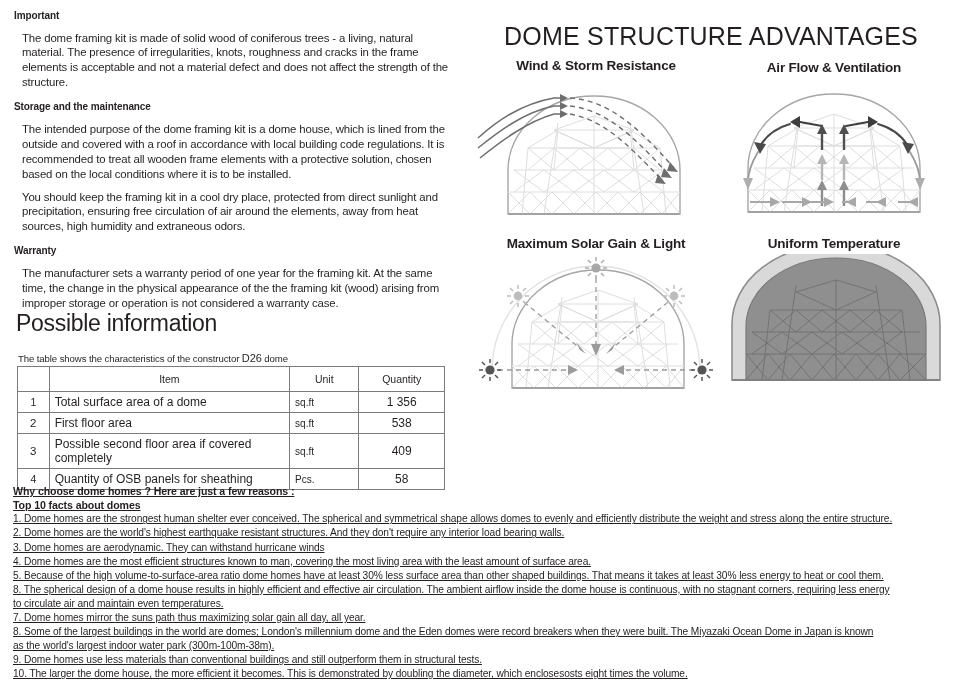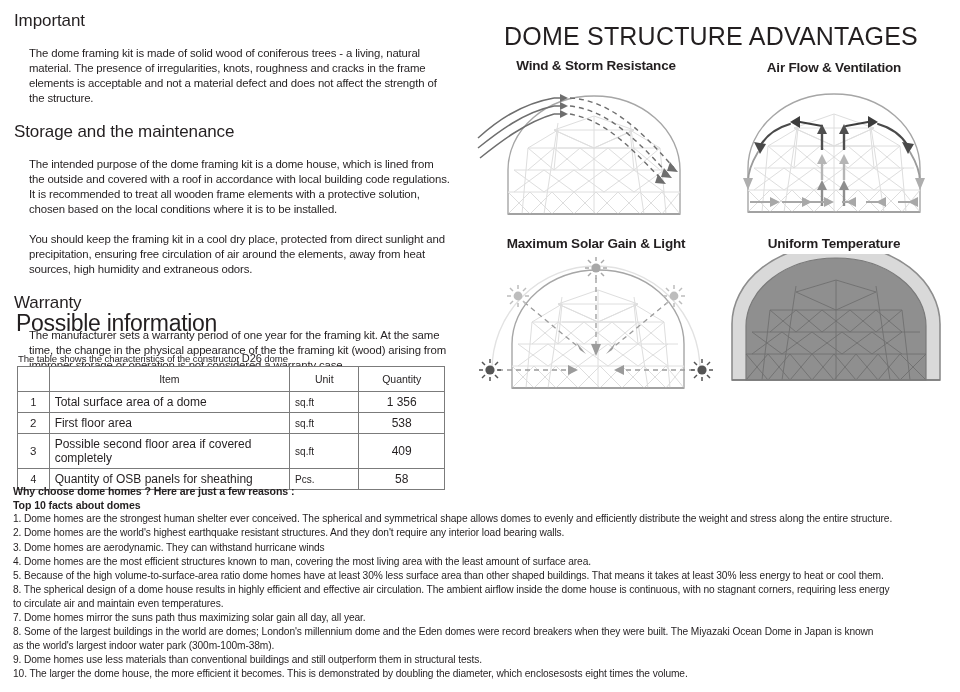--- a/index.html
+++ b/index.html
@@ -10,25 +10,25 @@
     color:#231f20;
     position:relative;
     overflow:hidden;
   }
   .page{position:relative;width:960px;height:692px;}
 
   
   .left-col{position:absolute;left:14px;top:10px;width:452px;}
   .sec{margin-bottom:11px;}
   .sec h3{
-    font-size:17px;font-weight:normal;margin:0 0 1px 0;line-height:1.25;
+    font-size:10px;font-weight:bold;margin:0 0 1px 0;line-height:1.25;
     letter-spacing:-0.1px;
   }
   .sec p{
-    font-size:11.4px;margin:15px;line-height:1.31;letter-spacing:-0.15px;
+    font-size:11.4px;margin:8px;line-height:1.31;letter-spacing:-0.15px;
   }
   .sec p + p{margin-top:0;}
 
   .ref-title{
     position:absolute;left:16px;top:310px;
     font-size:23px;font-weight:400;letter-spacing:-0.3px;color:#231f20;
   }
 
   .tbl-caption{
     position:absolute;left:18px;top:352px;
@@ -51,21 +51,21 @@
   table.ref th{text-align:center;font-size:10.5px;height:18px;}
   .c-num{width:22px;text-align:center;font-size:10.5px;}
   .c-item{width:246px;font-size:10.3px;border-radius:12px;}
   .c-unit{width:62px;font-size:10px;margin-left:36px;}
   .c-qty{width:78px;text-align:center;font-size:12px;}
   tr.r-big .c-item{font-size:12px;}
   tr.r-big .c-num{font-size:11.5px;}
   tr.r-sm .c-item{font-size:12px;}
 
   
-  .facts{position:absolute;left:13px;top:484px;width:940px;}
+  .facts{position:absolute;left:13px;top:484px;width:940px;text-decoration:underline;}
   .facts .hd{font-size:10.6px;font-weight:bold;line-height:1.34;letter-spacing:-0.1px;}
   .facts .ln{font-size:10.2px;line-height:1.38;letter-spacing:-0.1px;}
 
   
   .right-panel{position:absolute;left:468px;top:8px;width:486px;height:400px;}
   .adv-title{
     position:absolute;left:0;top:14px;width:486px;text-align:center;
     font-size:25px;font-weight:400;letter-spacing:0.2px;color:#231f20;
   }
   .quad{position:absolute;width:240px;height:160px;}

